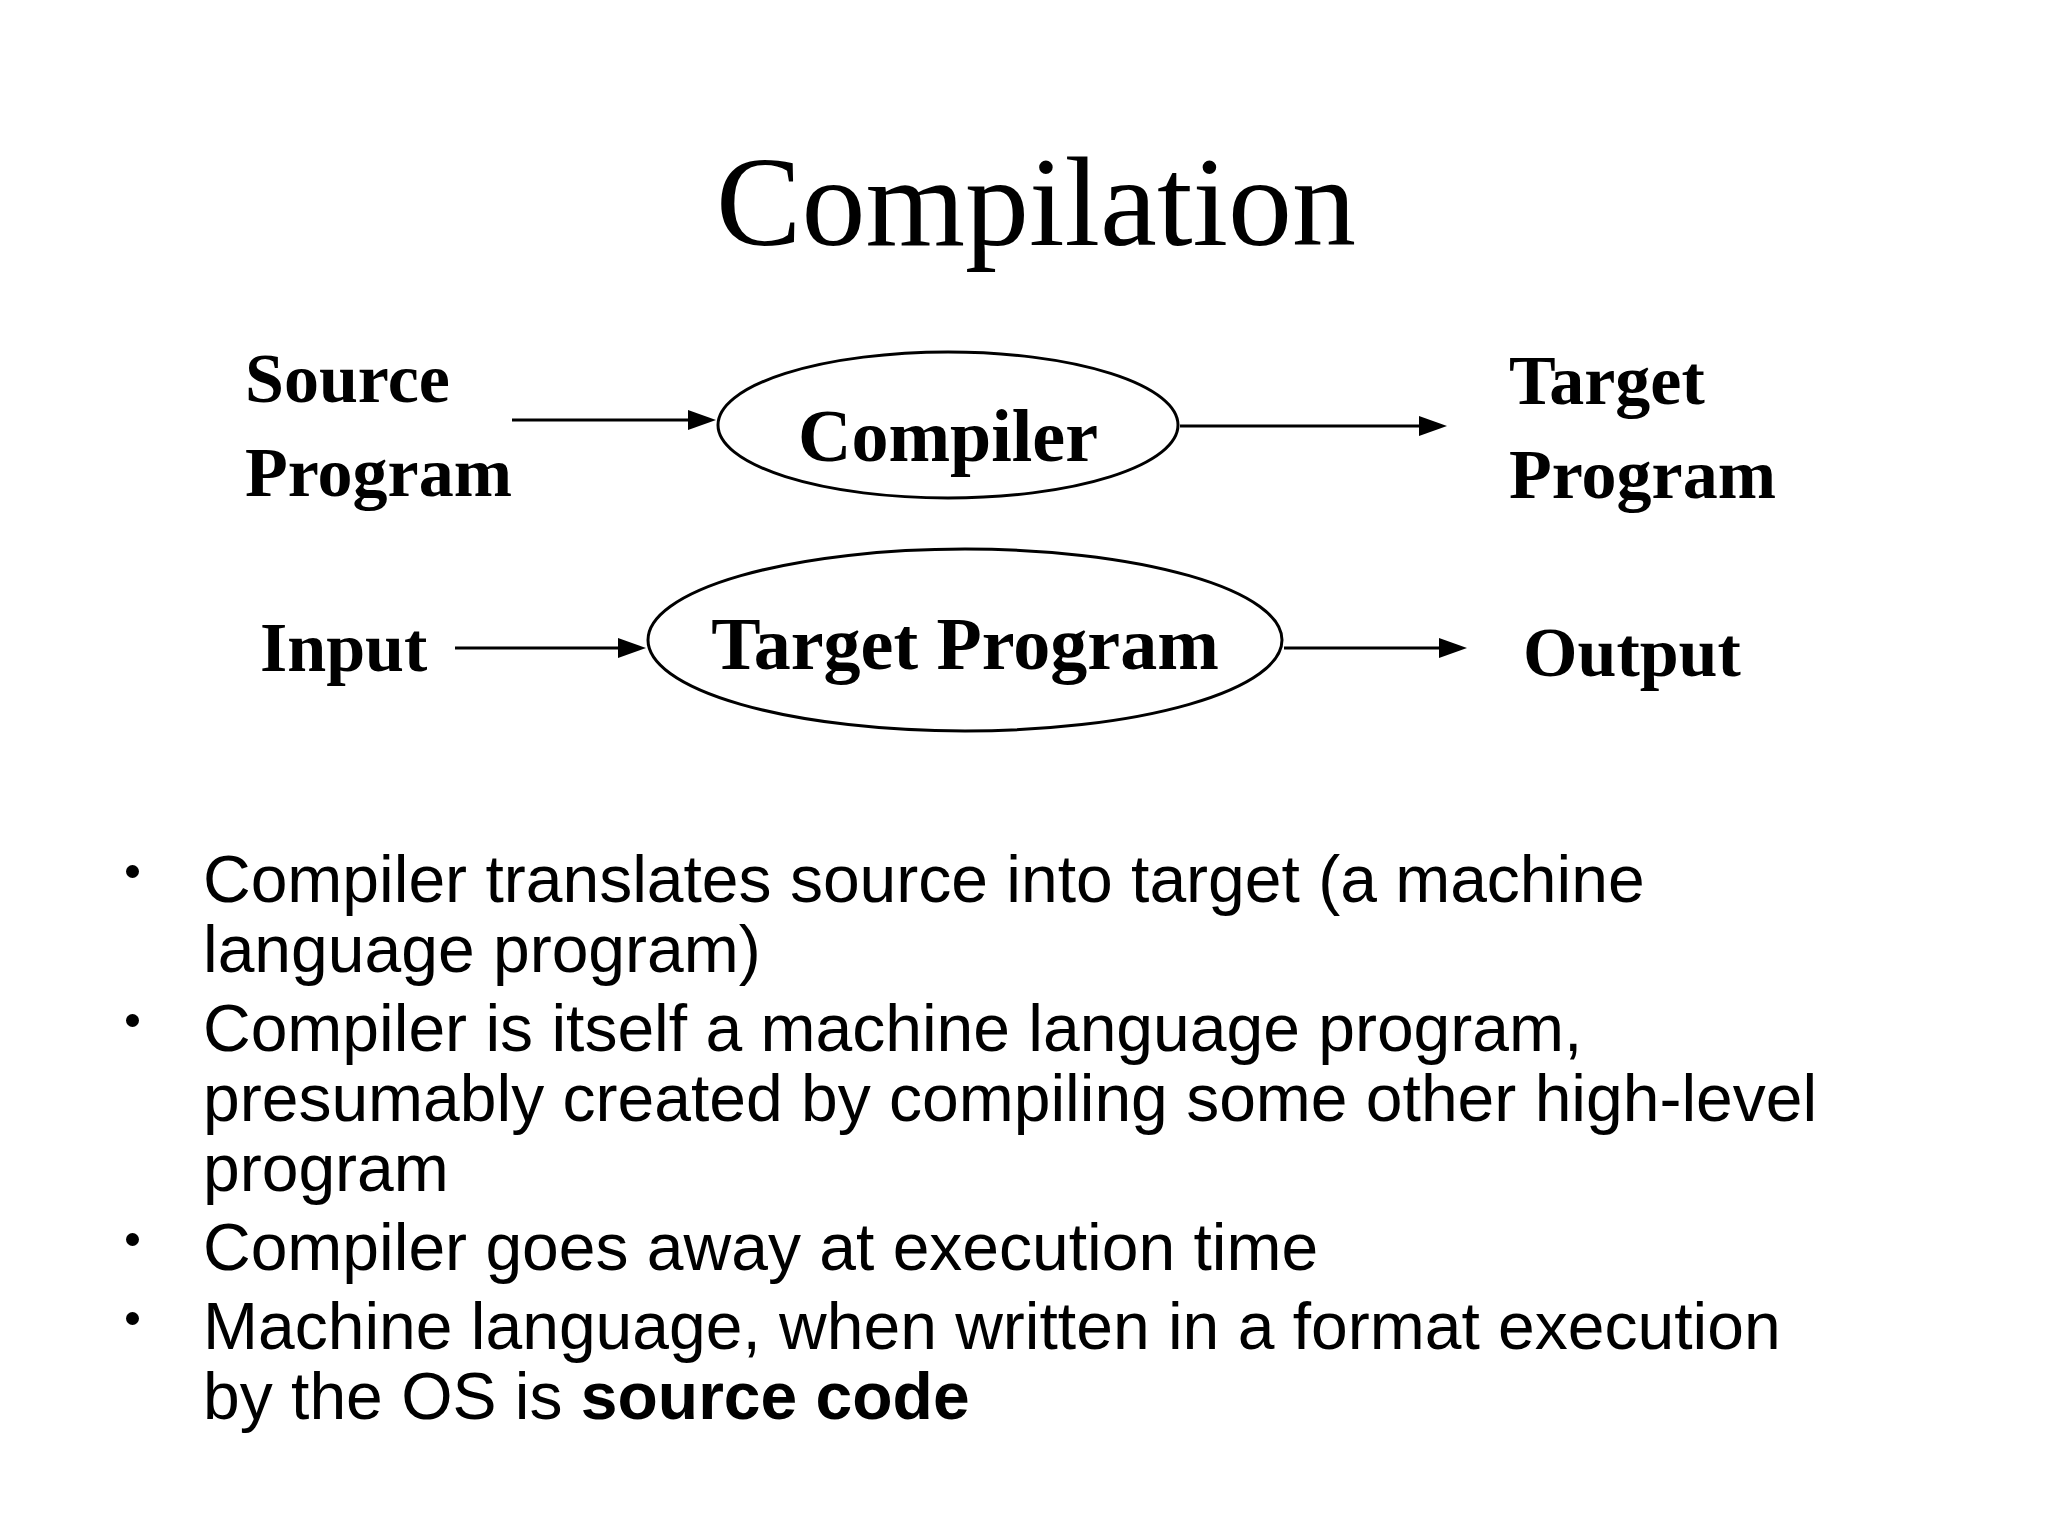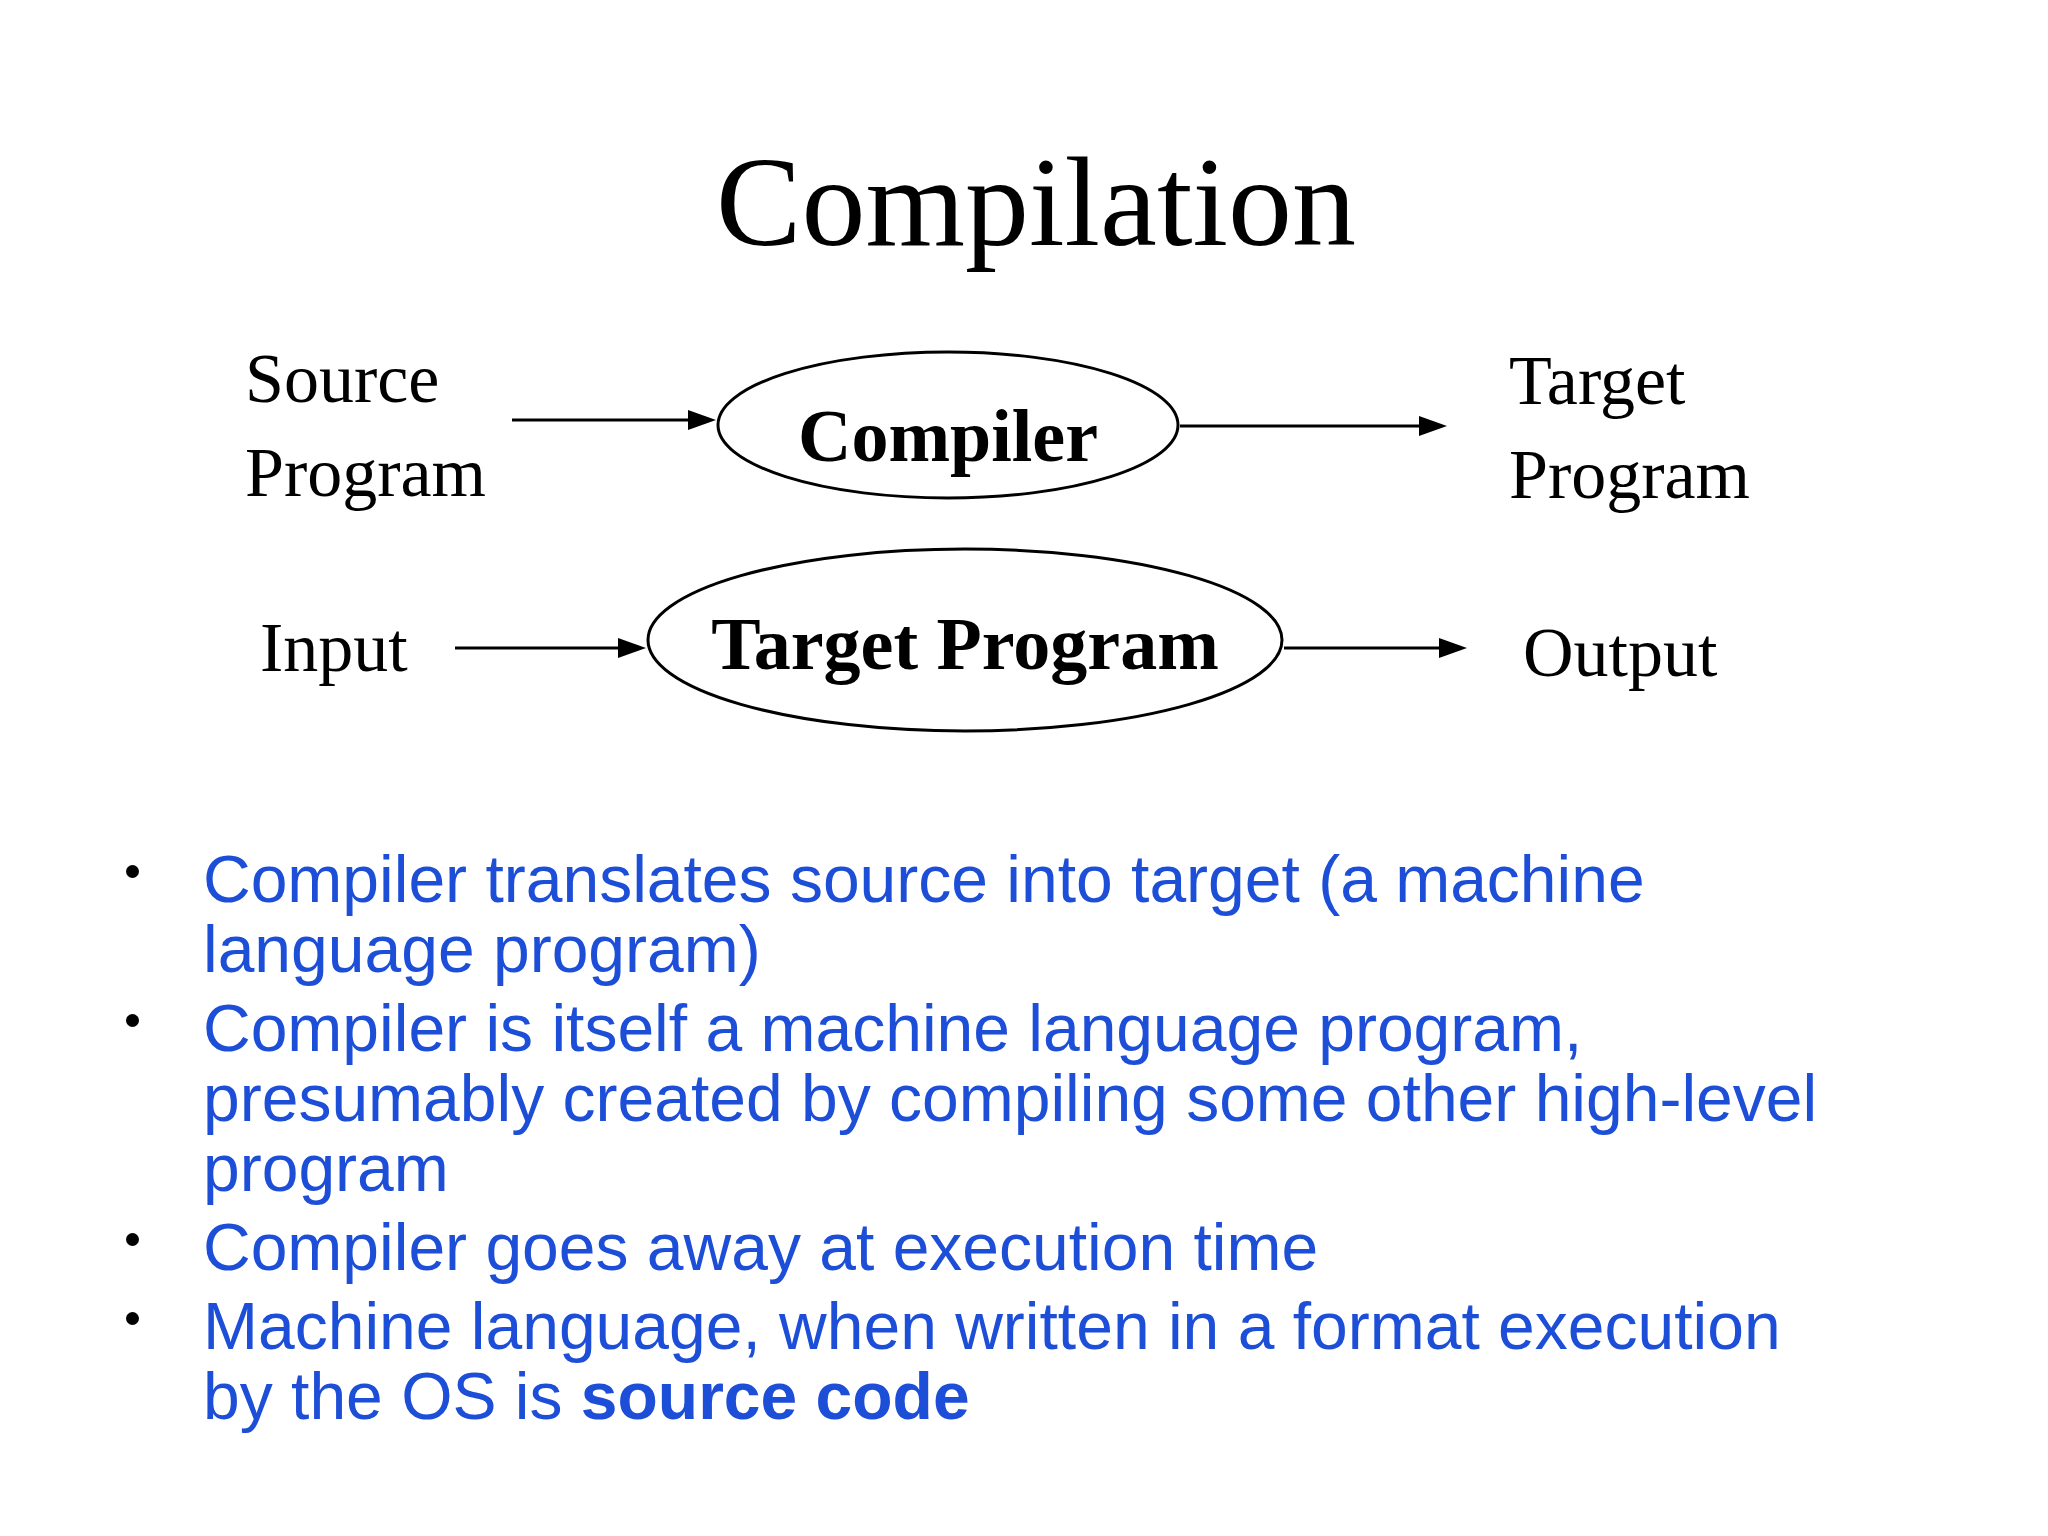--- a/index.html
+++ b/index.html
@@ -59,37 +59,38 @@
   }
 
   
   .dlabel {
     position: absolute;
     font-family: "Liberation Serif", serif;
     font-size: 70px;
     line-height: 94px;
     white-space: pre-line;
     color: #000000;
+    font-weight: bold;
   }
   .dlabel.source  { left: 245px;  top: 332px; }
   .dlabel.target  { left: 1509px; top: 334px; }
   .dlabel.input   { left: 260px;  top: 601px; }
   .dlabel.output  { left: 1523px; top: 606px; }
 
   
   .bullets {
     position: absolute;
     left: 112px;
     top: 844px;
     width: 1850px;
     list-style: none;
     font-family: "Liberation Sans", sans-serif;
     font-size: 66px;
     line-height: 70px;
-    color: #1d4ed8;
+    color: #000000;
   }
   .bullets li {
     position: relative;
     padding-left: 91px;
     margin-bottom: 9px;
     white-space: pre-line;
   }
   .bullets li .dot {
     position: absolute;
     left: 14px;

